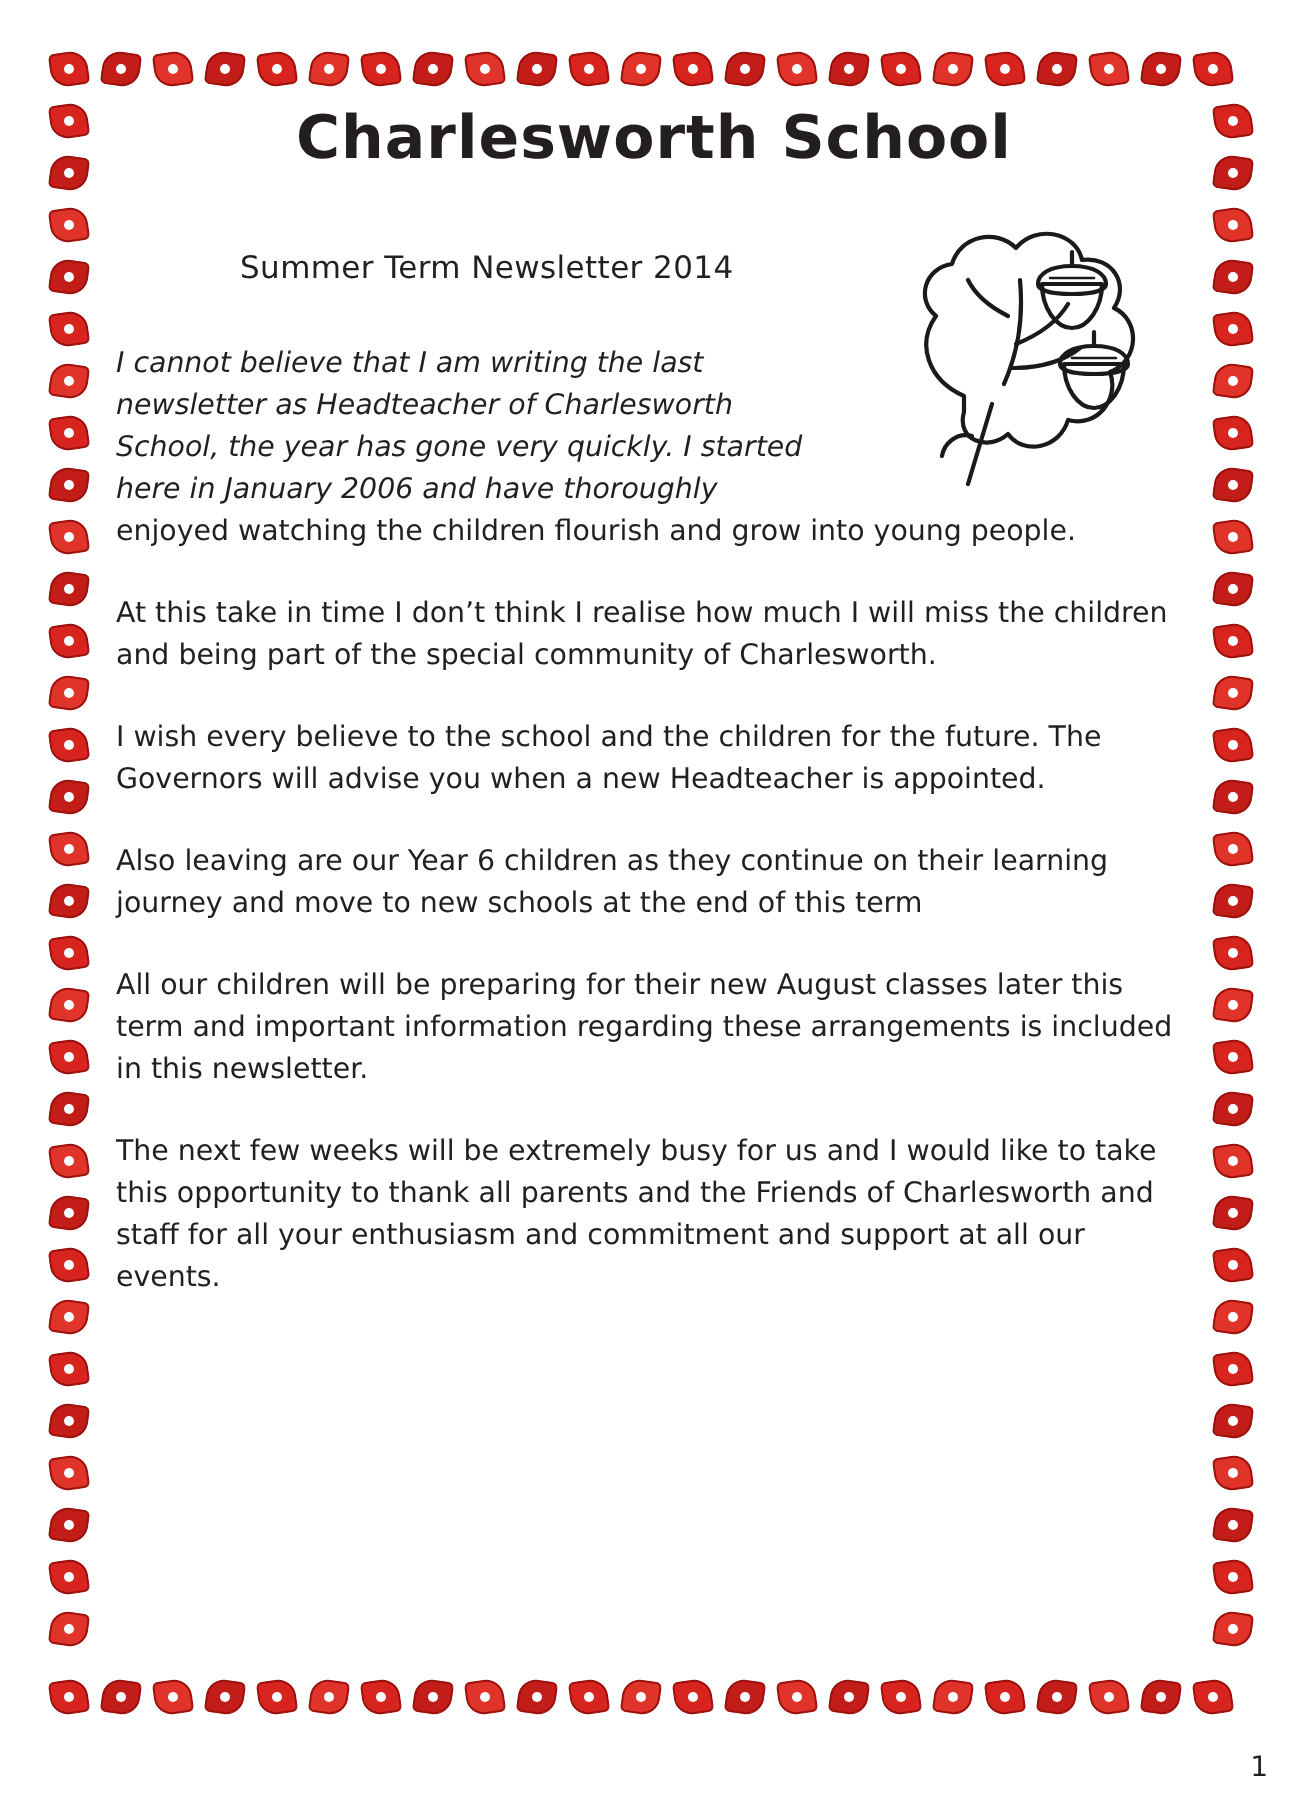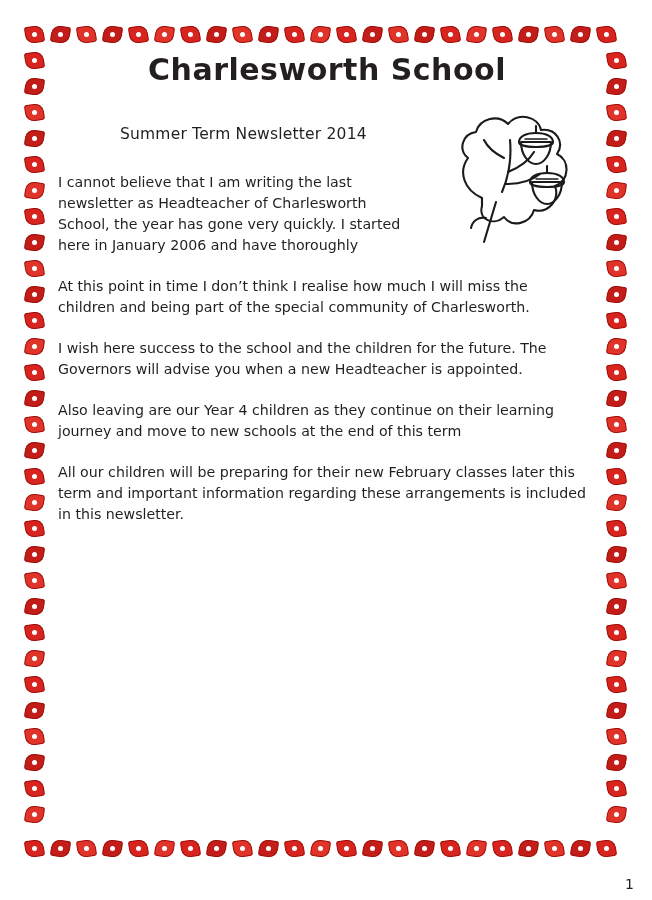--- a/index.html
+++ b/index.html
@@ -117,20 +117,21 @@
 
   .para.first {
     margin-top: 29px;
     width: 530px;
   }
 
   
   .para.first .wrap-narrow {
     display: block;
     width: 352px;
+    font-style: italic;
   }
 
   .illustration {
     position: absolute;
     right: -6px;
     top: 58px;
     width: 170px;
     height: 160px;
   }
 
@@ -297,24 +298,26 @@
           <path d="M123 67 L123 60"></path>
           <path d="M112 73 L134 73" stroke-width="1.3"></path>
         </g>
       </svg>
     </div>
 
     <div class="body-text">
 
       <p class="para first">
         <span class="wrap-narrow">I cannot believe that I am writing the last newsletter as Headteacher of Charlesworth School, the year has gone very quickly. I started here in January 2006 and have thoroughly</span>
+        <span>enjoyed watching the children flourish and grow into young people.</span>
       </p>
 
-      <p class="para">At this point in time I don’t think I realise how much I will miss the children and being part of the special community of Charlesworth.</p>
-      <p class="para">I wish here success to the school and the children for the future. The Governors will advise you when a new Headteacher is appointed.</p>
-      <p class="para">Also leaving are our Year 4 children as they continue on their learning journey and move to new schools at the end of this term</p>
-      <p class="para">All our children will be preparing for their new February classes later this term and important information regarding these arrangements is included in this newsletter.</p>
+      <p class="para">At this take in time I don’t think I realise how much I will miss the children and being part of the special community of Charlesworth.</p>
+      <p class="para">I wish every believe to the school and the children for the future. The Governors will advise you when a new Headteacher is appointed.</p>
+      <p class="para">Also leaving are our Year 6 children as they continue on their learning journey and move to new schools at the end of this term</p>
+      <p class="para">All our children will be preparing for their new August classes later this term and important information regarding these arrangements is included in this newsletter.</p>
+      <p class="para">The next few weeks will be extremely busy for us and I would like to take this opportunity to thank all parents and the Friends of Charlesworth and staff for all your enthusiasm and commitment and support at all our events.</p>
 
     </div>
   </div>
 
   <div class="page-number">1</div>
 </div>
 
 </body></html>

